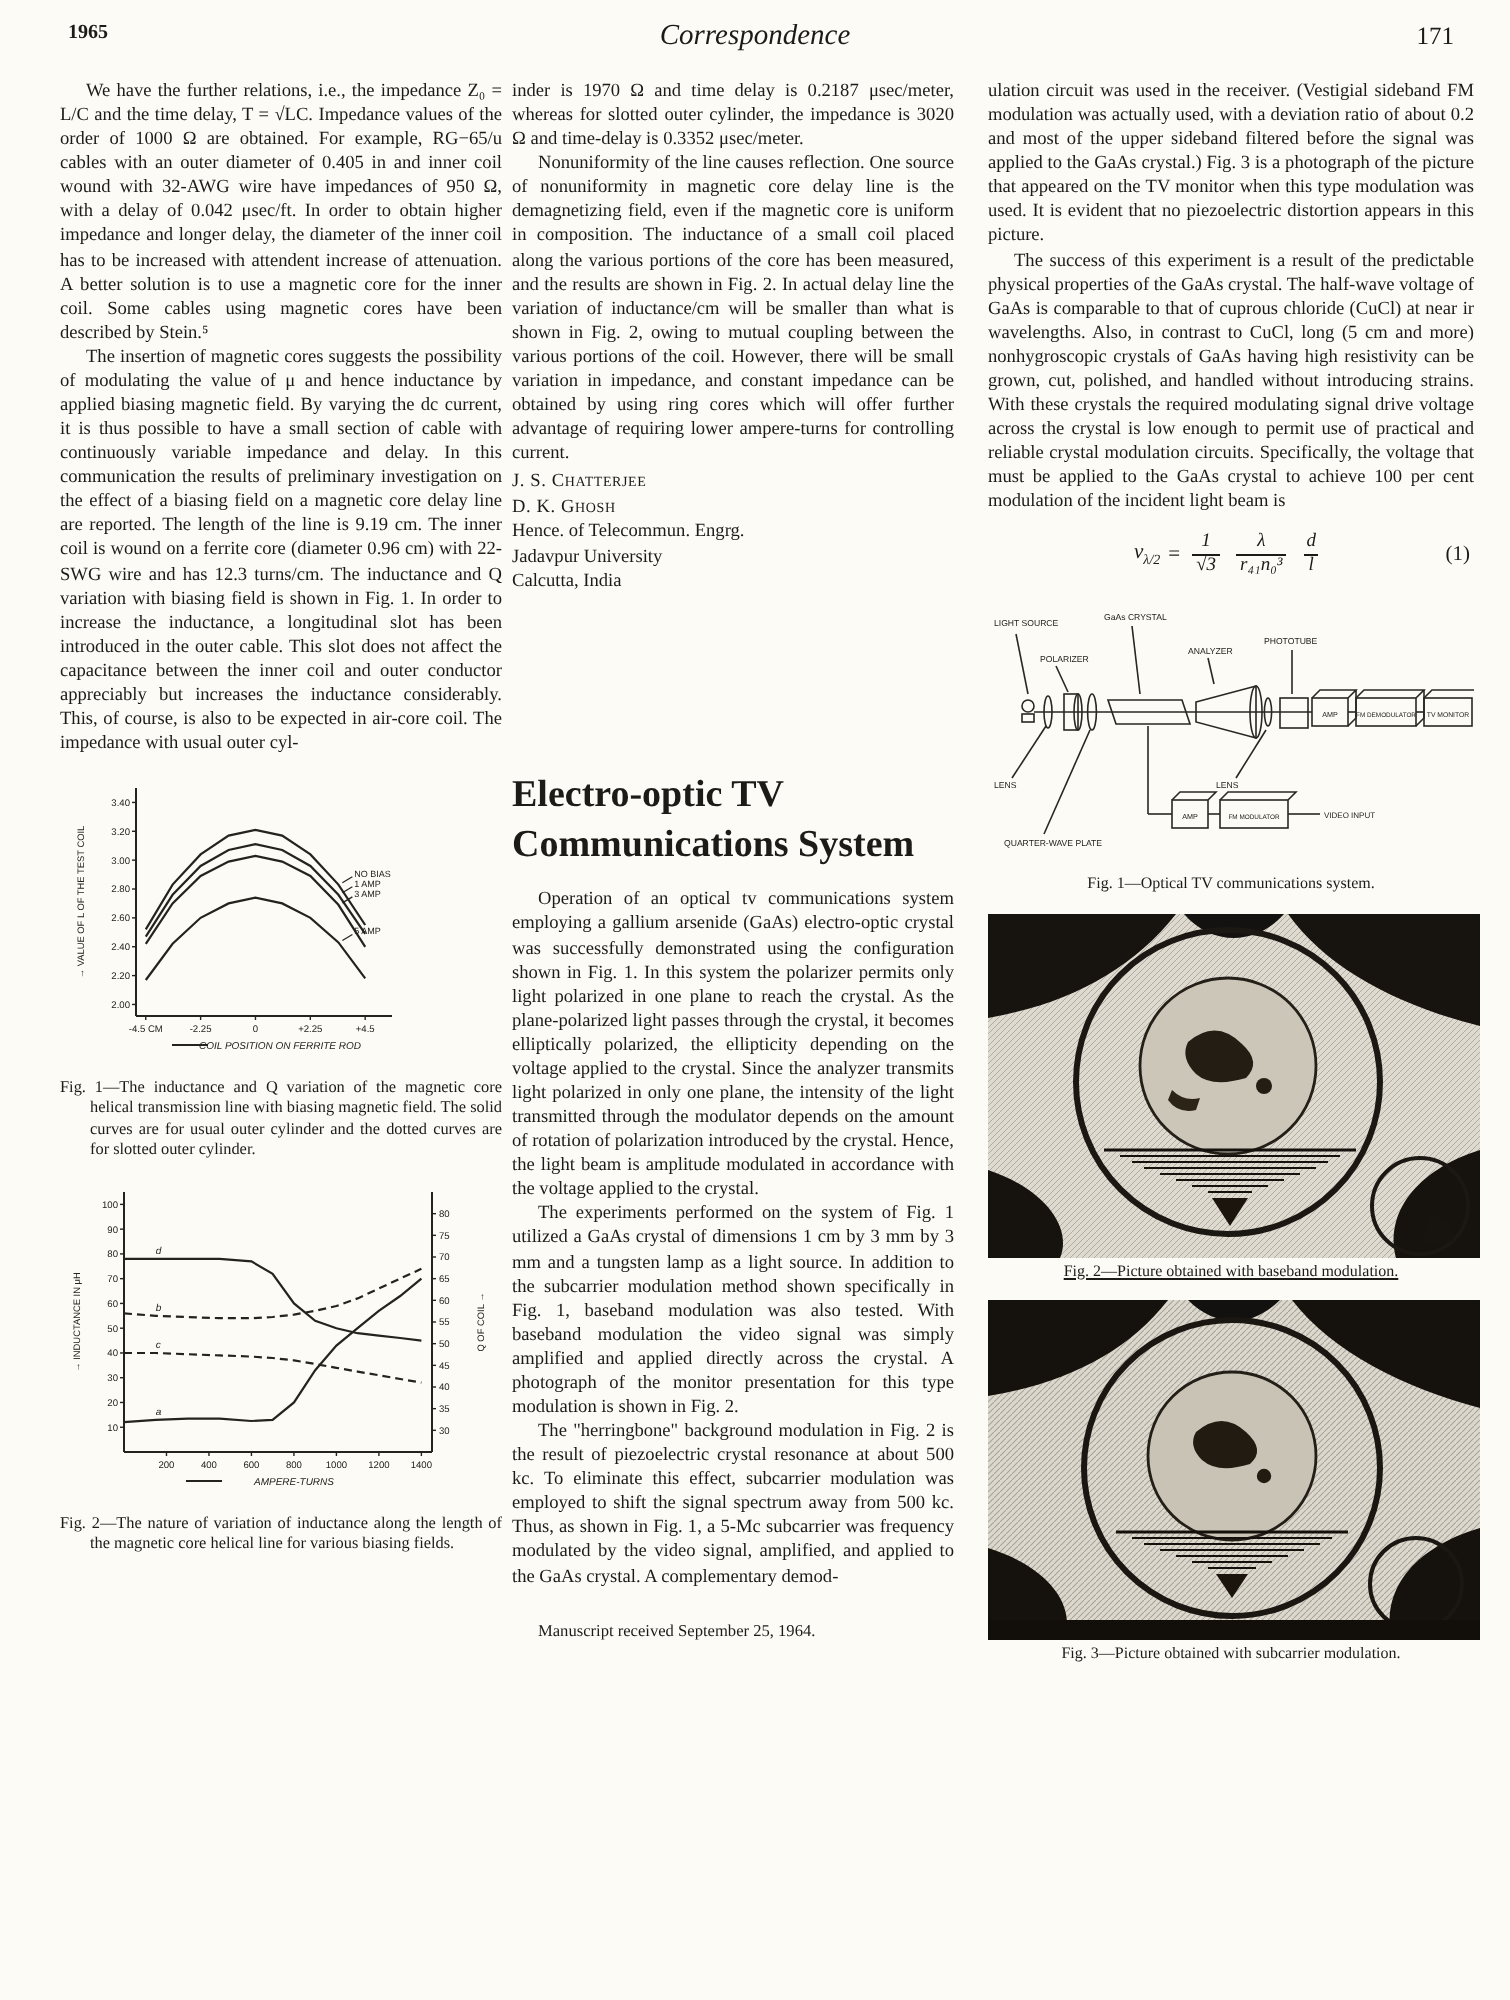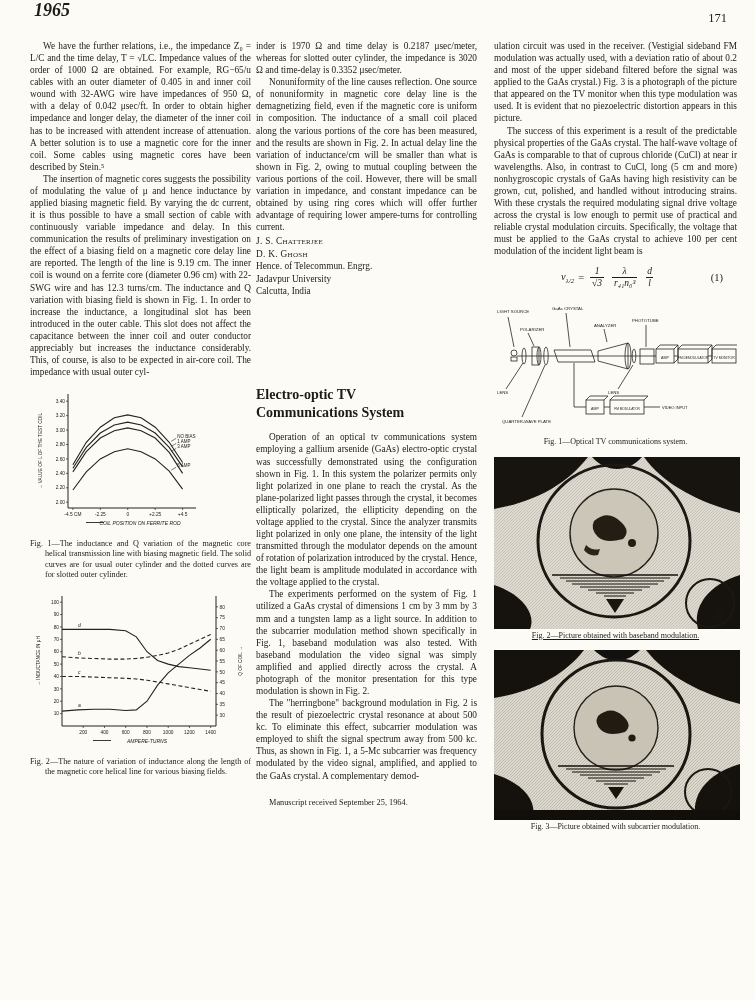--- a/index.html
+++ b/index.html
@@ -1,49 +1,50 @@
 <!DOCTYPE html>
 <html><head>
 <meta charset="utf-8">
 <style>
   html,body{margin:0;padding:0;background:#fcfbf6;}
   .page{position:relative;width:755px;height:1000px;background:#fcfbf6;
         font-family:"Liberation Serif",serif;color:#1d1b18;overflow:hidden;}
-  .hdr-year{position:absolute;top:0;left:34px;font-style:italic;font-weight:bold;font-size:18px;}
+  .hdr-year{position:absolute;top:11px;left:34px;font-weight:bold;font-size:10px;}
   .hdr-title{position:absolute;top:10px;left:0;width:100%;text-align:center;font-style:italic;font-size:14.5px;}
   .hdr-page{position:absolute;top:11px;right:28px;font-size:12.5px;}
   .col{position:absolute;top:40px;font-size:9.3px;line-height:1.3;text-align:justify;}
   .col1{left:30px;width:221px;}
   .col2{left:256px;width:221px;}
   .col3{left:494px;width:243px;}
   p.body{margin:0;text-indent:13px;}
   figure{margin:0;}
   .caption{font-size:8.2px;line-height:1.25;margin:1px 0 8px 0;padding-left:15px;text-indent:-15px;}
   .photocap{font-size:8px;margin:2px 0 9px 0;text-align:center;}
   .sig{text-align:left;margin-top:2px;line-height:1.35;}
   .sig .sc{font-variant:small-caps;letter-spacing:.3px;}
   .spacer{height:88px;}
-  .heading{font-size:14px;font-weight:bold;line-height:1.3;margin:0 0 9px 0;text-align:left;text-indent:0;}
+  .heading{font-size:19px;font-weight:bold;line-height:1.3;margin:0 0 9px 0;text-align:left;text-indent:0;}
   .footnote{font-size:8.3px;line-height:1.3;margin-top:14px;text-align:justify;}
   .footnote2{font-size:8.3px;margin-top:16px;text-indent:13px;text-align:left;}
   .equation{display:flex;align-items:center;justify-content:center;position:relative;
-            margin:9px 12px 10px 0;font-size:10.5px;font-style:italic;}
+            margin:9px 0 10px 0;font-size:10.5px;font-style:italic;}
   .frac{display:inline-flex;flex-direction:column;align-items:center;margin:0 4px;line-height:1.15;font-size:9.5px;}
   .frac .den{border-top:1px solid #1d1b18;padding:0 2px;}
   .frac .num{padding:0 2px;}
   .eq-tag{position:absolute;right:2px;top:50%;transform:translateY(-50%);font-style:normal;}
   svg text{font-family:"Liberation Sans",sans-serif;fill:#26221c;}
   .figsvg{display:block;}
 </style>
 </head>
 <body>
 
 <div class="page">
 
   <div class="hdr-year">1965</div>
+  <div class="hdr-title">Correspondence</div>
   <div class="hdr-page">171</div>
 
   <div class="col col1">
     <p class="body">We have the further relations, i.e., the impedance Z₀ = L/C and the time delay, T = √LC. Impedance values of the order of 1000 Ω are obtained. For example, RG−65/u cables with an outer diameter of 0.405 in and inner coil wound with 32-AWG wire have impedances of 950 Ω, with a delay of 0.042 μsec/ft. In order to obtain higher impedance and longer delay, the diameter of the inner coil has to be increased with attendent increase of attenuation. A better solution is to use a magnetic core for the inner coil. Some cables using magnetic cores have been described by Stein.⁵</p>
     <p class="body">The insertion of magnetic cores suggests the possibility of modulating the value of μ and hence inductance by applied biasing magnetic field. By varying the dc current, it is thus possible to have a small section of cable with continuously variable impedance and delay. In this communication the results of preliminary investigation on the effect of a biasing field on a magnetic core delay line are reported. The length of the line is 9.19 cm. The inner coil is wound on a ferrite core (diameter 0.96 cm) with 22-SWG wire and has 12.3 turns/cm. The inductance and Q variation with biasing field is shown in Fig. 1. In order to increase the inductance, a longitudinal slot has been introduced in the outer cable. This slot does not affect the capacitance between the inner coil and outer conductor appreciably but increases the inductance considerably. This, of course, is also to be expected in air-core coil. The impedance with usual outer cyl-</p>
 
     <figure style="margin-top:8px;">
       <svg id="chart1" class="figsvg" width="221" height="152">
           <line x1="38" y1="8" x2="38" y2="122" stroke="#26221c" stroke-width="1"></line>
           <line x1="38" y1="122" x2="166" y2="122" stroke="#26221c" stroke-width="1"></line>

